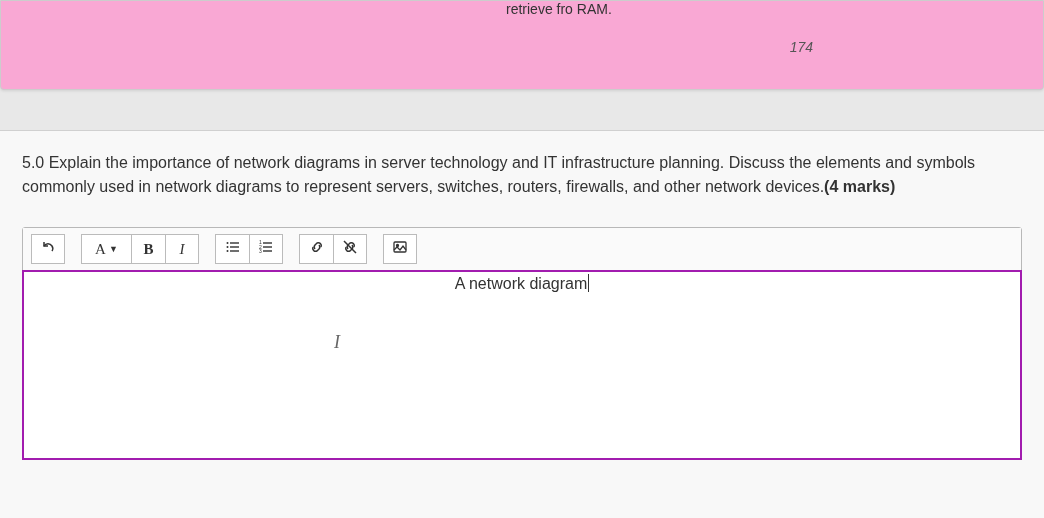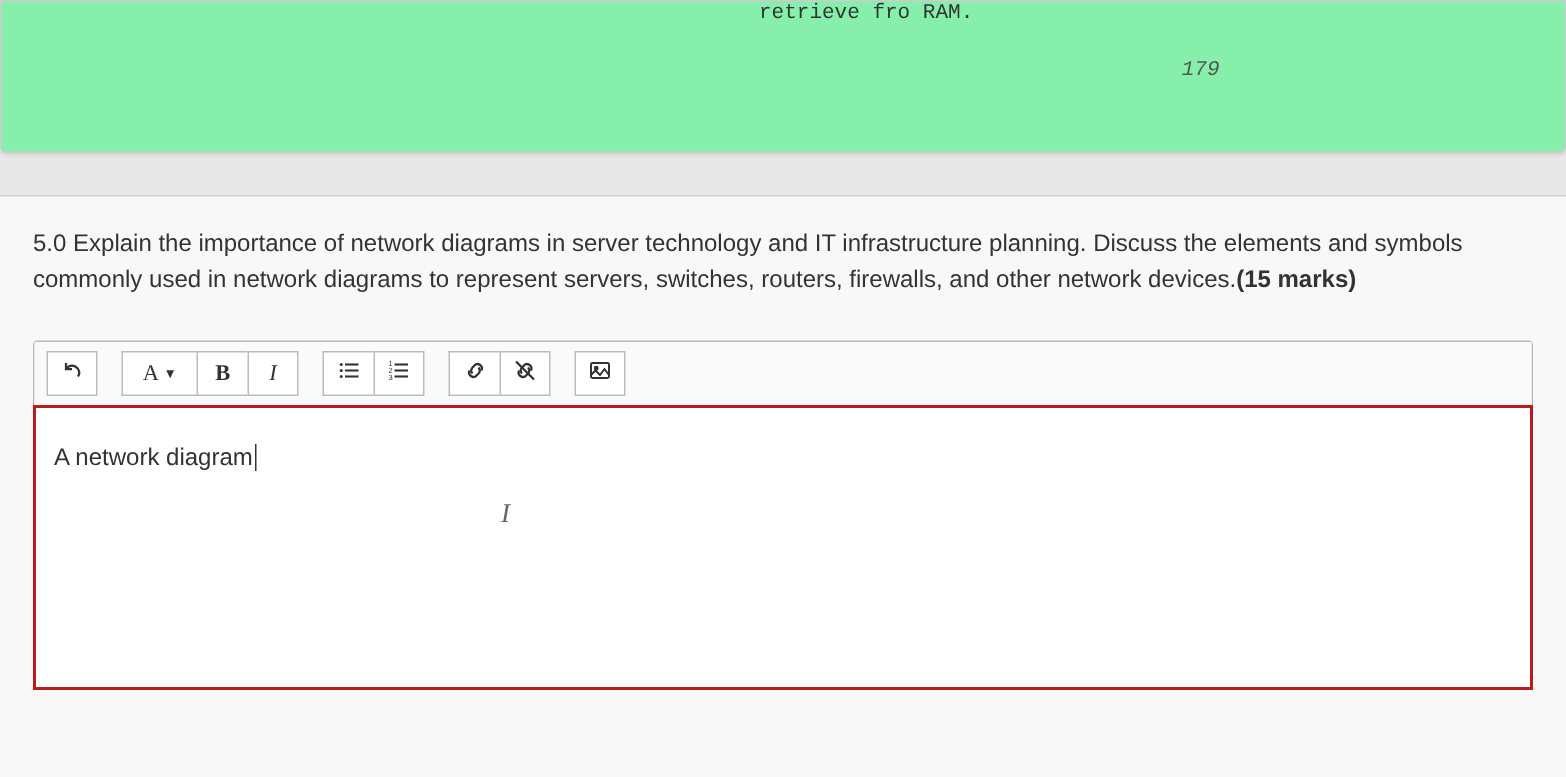--- a/index.html
+++ b/index.html
@@ -13,26 +13,25 @@
       width: 1044px;
       height: 518px;
       overflow: hidden;
       position: relative;
     }
     .top-fragment {
       position: absolute;
       top: 0;
       left: 0;
       right: 0;
-      height: 102px;
-      background: #86efac;
+      height: 90px;
+      background: #f9a8d4;
       border: 1px solid #ccc;
       border-radius: 0 0 4px 4px;
       box-shadow: 0 1px 3px rgba(0,0,0,0.1);
-      font-family: Liberation Mono, monospace;
     }
     .top-fragment .text1 {
       position: absolute;
       top: 0;
       left: 505px;
       font-size: 14px;
       color: #333;
     }
     .top-fragment .text2 {
       position: absolute;
@@ -111,26 +110,27 @@
       margin-left: 3px;
     }
     .bold-btn {
       font-weight: bold;
     }
     .italic-btn {
       font-style: italic;
     }
     .editor-area {
       min-height: 190px;
-      padding: 24px 12px;
-      border: 2px solid #b91c1c;
+      padding: 2px 12px;
+      border: 2px solid #a21caf;
       margin: -1px;
       font-size: 16px;
       color: #333;
       position: relative;
+      text-align: center;
     }
     .editor-text {
       display: inline;
     }
     .cursor-caret {
       display: inline-block;
       width: 1px;
       height: 18px;
       background: #333;
       vertical-align: text-bottom;
@@ -148,26 +148,26 @@
     svg {
       width: 16px;
       height: 16px;
     }
   </style>
 </head>
 <body>
 
 <div class="top-fragment">
   <span class="text1">retrieve fro RAM.</span>
-  <span class="text3">179</span>
+  <span class="text3">174</span>
 </div>
 
 <div class="question-section">
   <div class="question-text">
-    <span>5.0 Explain the importance of network diagrams in server technology and IT infrastructure planning. Discuss the elements and symbols commonly used in network diagrams to represent servers, switches, routers, firewalls, and other network devices.</span><span class="marks">(15 marks)</span>
+    <span>5.0 Explain the importance of network diagrams in server technology and IT infrastructure planning. Discuss the elements and symbols commonly used in network diagrams to represent servers, switches, routers, firewalls, and other network devices.</span><span class="marks">(4 marks)</span>
   </div>
 
   <div class="editor-container">
     <div class="toolbar">
 
       <div class="toolbar-group">
         <button class="toolbar-btn">
           <span>
             <svg viewBox="0 0 16 16" fill="none" stroke="#333" stroke-width="1.5">
               <path d="M4 3v4h4"></path>

